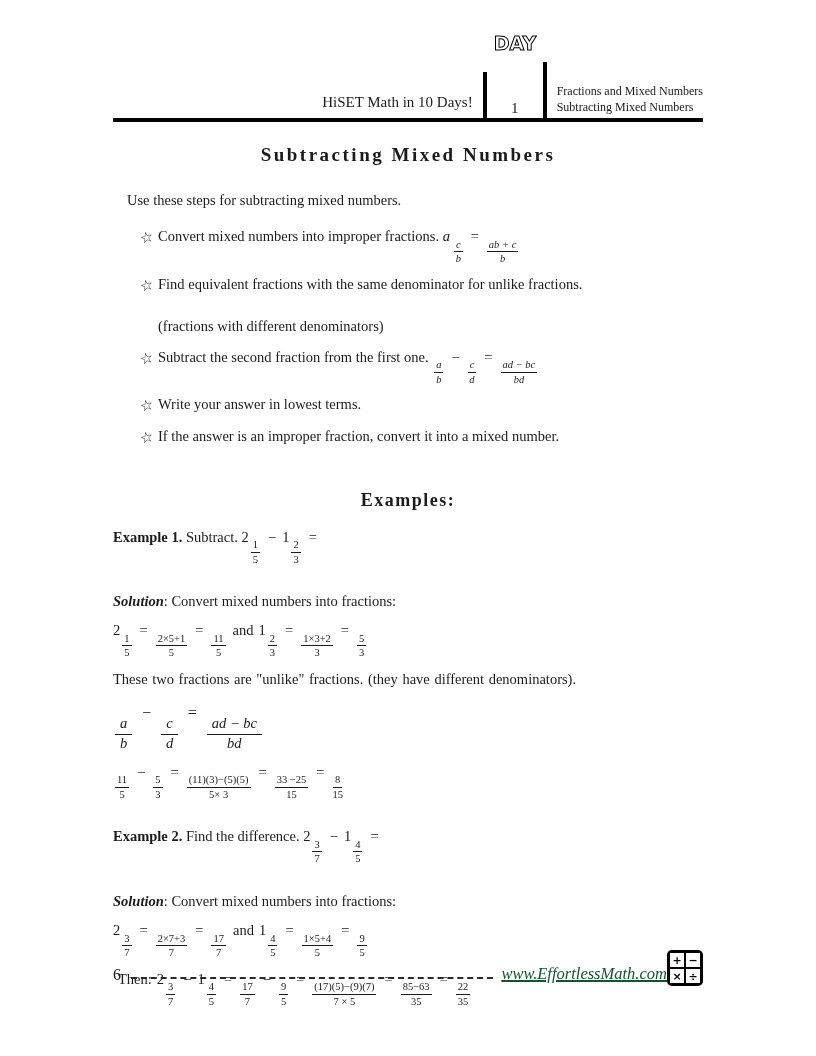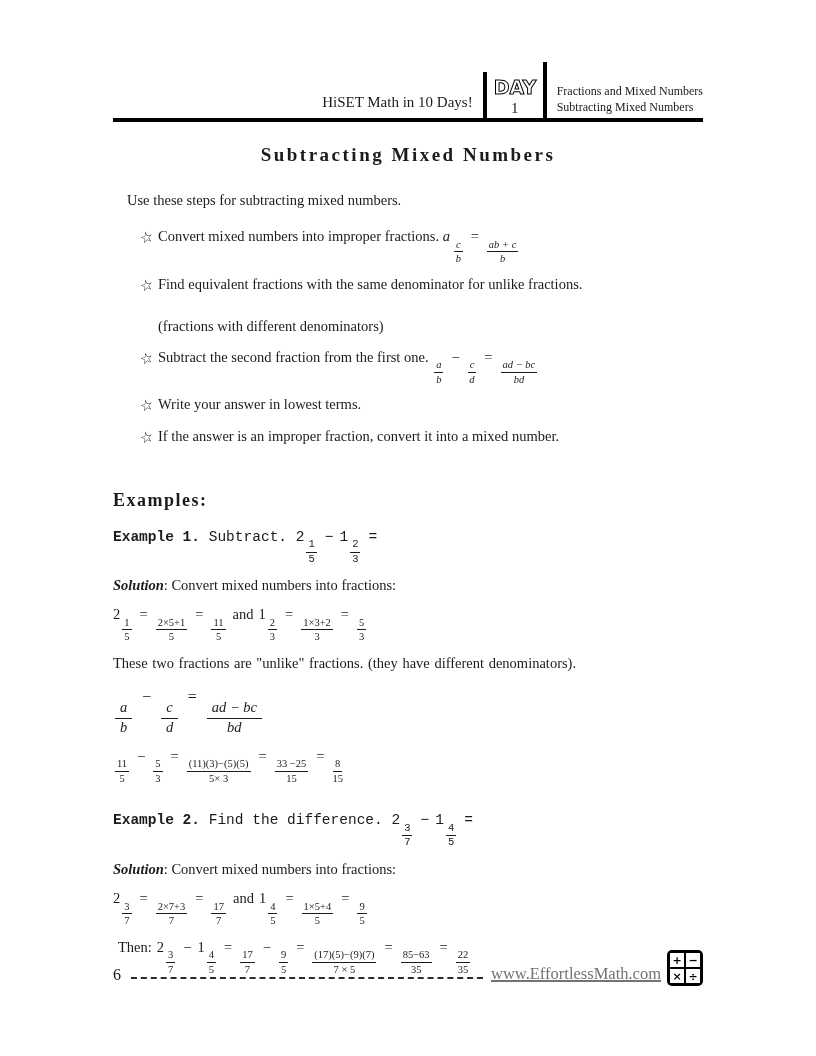--- a/index.html
+++ b/index.html
@@ -9,39 +9,39 @@
     overflow:hidden;
   }
   .content{padding:0 113px;}
 
   
   .header{margin-top:66px;display:flex;align-items:flex-end;border-bottom:4px solid #000;height:52px;}
   .book-title{flex:1;text-align:right;padding:0 10px 7px 0;font-size:15px;}
   .vbar{width:4px;background:#000;}
   .vbar.left{height:46px;}
   .vbar.right{height:56px;}
-  .day-block{width:56px;display:flex;flex-direction:column;align-items:center;padding-bottom:2px;}
+  .day-block{width:56px;display:flex;flex-direction:column;align-items:center;padding-bottom:2px;gap:44px;}
   .day-num{font-size:15px;line-height:1.1;}
   .header-topics{padding:0 0 3px 10px;font-size:12px;line-height:1.35;}
 
   
   .page-title{margin-top:22px;text-align:center;font-size:19px;font-weight:bold;letter-spacing:2.5px;}
 
   
   .intro{margin:26px 0 16px 14px;font-size:14.5px;}
   .steps{margin-top:12px;padding-left:27px;}
   .bullet{display:flex;align-items:flex-start;margin-bottom:8px;line-height:1.55;font-size:14.5px;}
   .star{width:18px;flex-shrink:0;font-size:15px;transform:rotate(-14deg);display:inline-block;margin-top:1px;}
   .bullet-body{flex:1;}
   .bullet-cont{margin-top:20px;}
 
   
-  .examples-heading{margin-top:40px;font-size:18px;font-weight:bold;letter-spacing:1.5px;}
-  .ex-line{margin-top:18px;font-size:14.5px;font-family:Liberation Mono, monospace;}
-  .sol-line{margin-top:12px;font-size:14.5px;}
+  .examples-heading{margin-top:40px;font-size:18px;font-weight:bold;letter-spacing:1.5px;text-align:center;}
+  .ex-line{margin-top:18px;font-size:14.5px;}
+  .sol-line{margin-top:28px;font-size:14.5px;}
   .sol-label{font-weight:bold;font-style:italic;}
   .note{margin-top:12px;font-size:14.5px;word-spacing:1px;}
   .eq-line{margin-top:12px;font-size:14.5px;white-space:nowrap;}
   b.ex-label{font-weight:bold;}
 
   
   .eq{display:inline;}
   .fr{display:inline-flex;flex-direction:column;align-items:center;text-align:center;
       vertical-align:-0.62em;line-height:1.1;font-size:10.5px;margin:0 2px;}
   .fr .n{border-bottom:1px solid #1b1b1b;padding:0 2px 1px;}
@@ -52,22 +52,22 @@
   .it{font-style:italic;}
   .eq-large{margin-top:16px;font-size:16px;white-space:nowrap;}
   .eq-large .fr{font-size:14.5px;vertical-align:-0.7em;}
   .eq-large .fr .n{border-bottom-width:1.5px;padding:0 5px 2px;}
   .eq-large .op{margin:0 8px;}
 
   
   .footer{position:absolute;top:950px;left:113px;right:113px;display:flex;align-items:flex-end;}
   .page-num{font-size:16px;padding-bottom:2px;}
   .dash-divider{flex:1;border-bottom:2px dashed #2a2a2a;margin:0 8px 7px 10px;}
-  .site-link{font-size:16.5px;color:#737373;text-decoration:underline;
-             text-decoration-thickness:2px;margin-right:6px;padding-bottom:2px;}
+  .site-link{font-size:16.5px;font-style:italic;color:#14532d;text-decoration:underline;
+             text-decoration-thickness:2px;padding-bottom:2px;}
   .logo{display:grid;grid-template-columns:1fr 1fr;grid-template-rows:1fr 1fr;gap:2px;
         background:#000;padding:3px;border-radius:5px;width:36px;height:36px;box-sizing:border-box;}
   .logo .cell{background:#fff;color:#000;display:flex;align-items:center;justify-content:center;
         font-family:"DejaVu Sans",sans-serif;font-weight:bold;font-size:11px;line-height:1;}
 </style>
 </head>
 <body>
 
 <div class="page">
   <div class="content">

